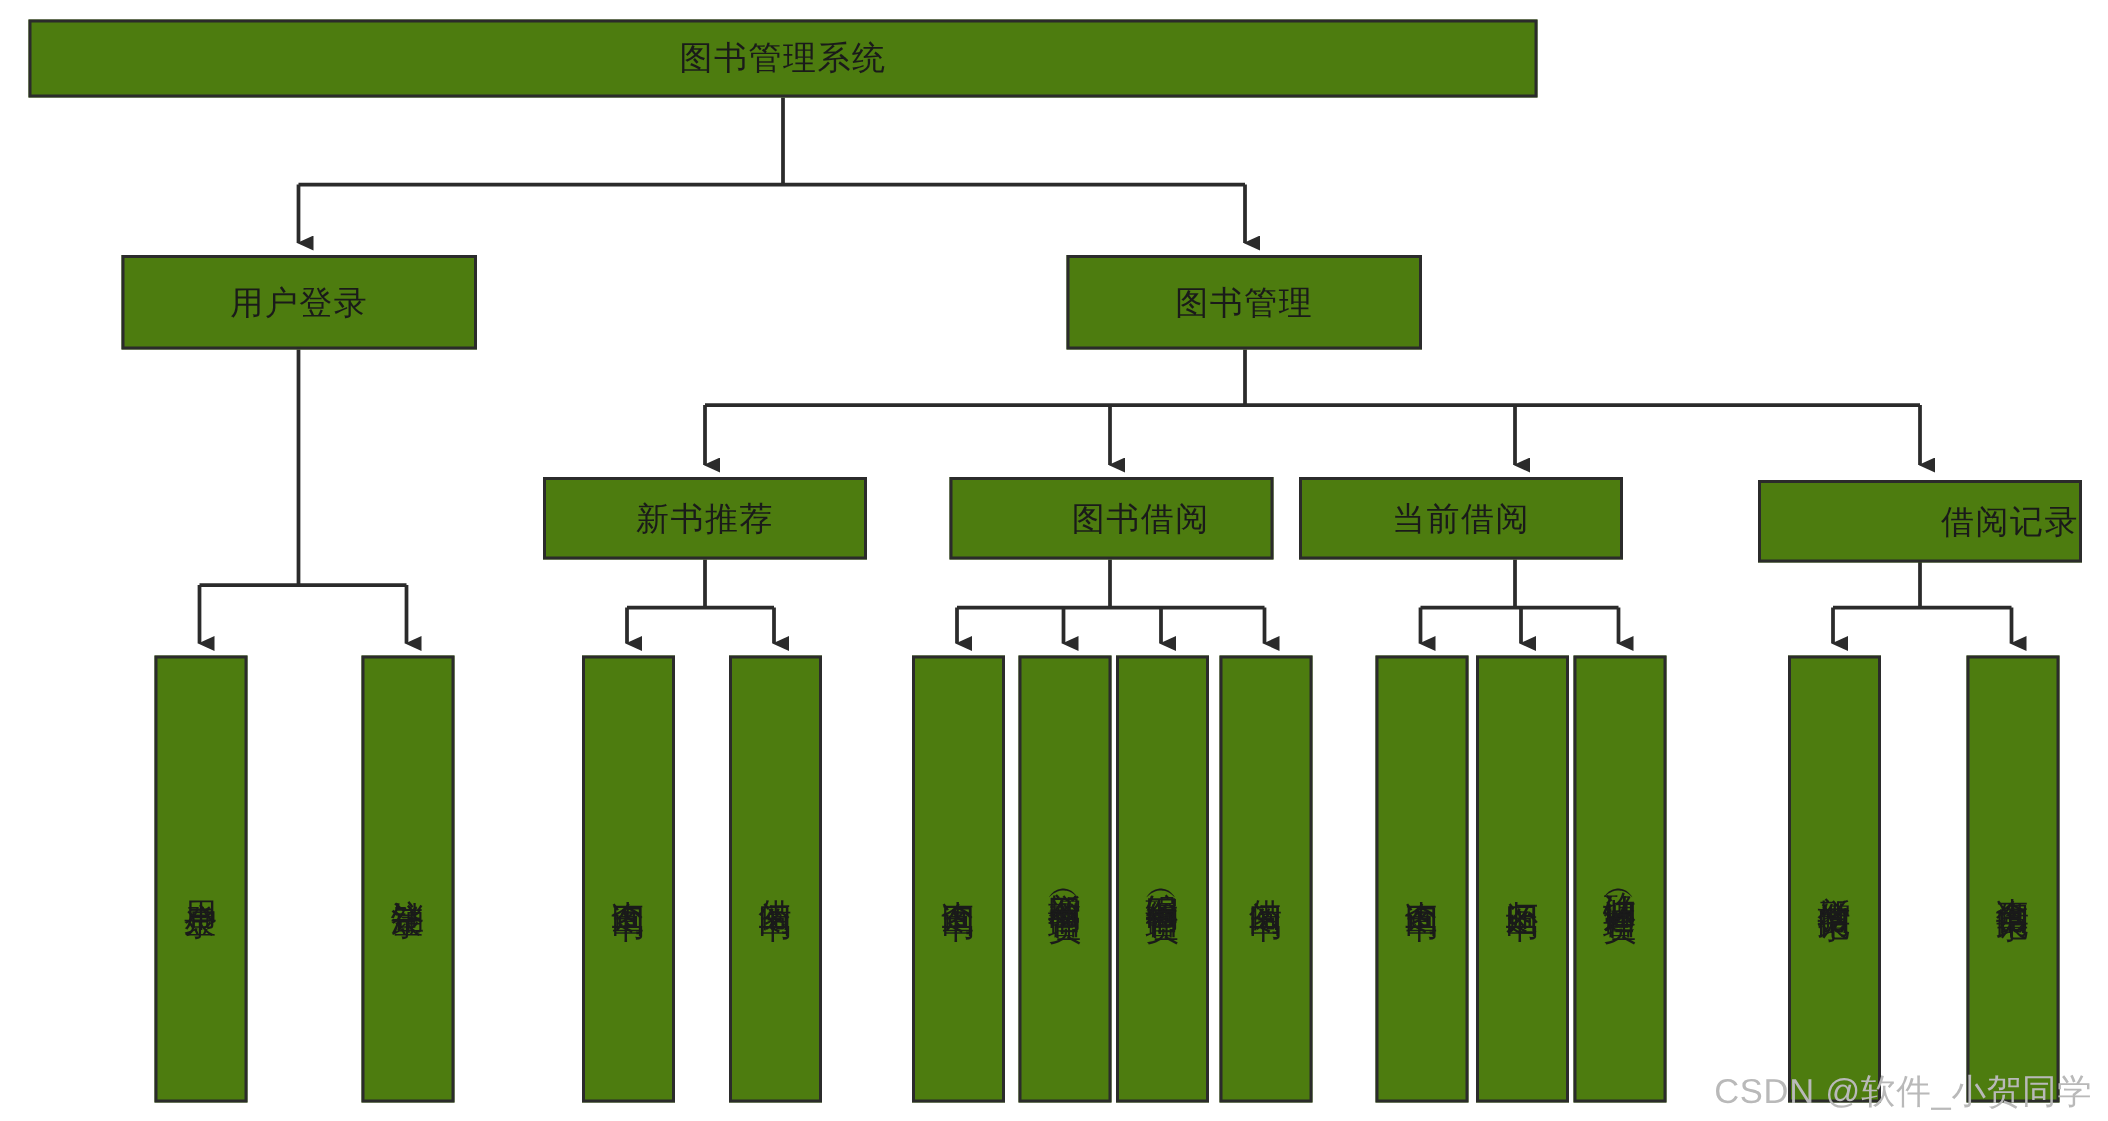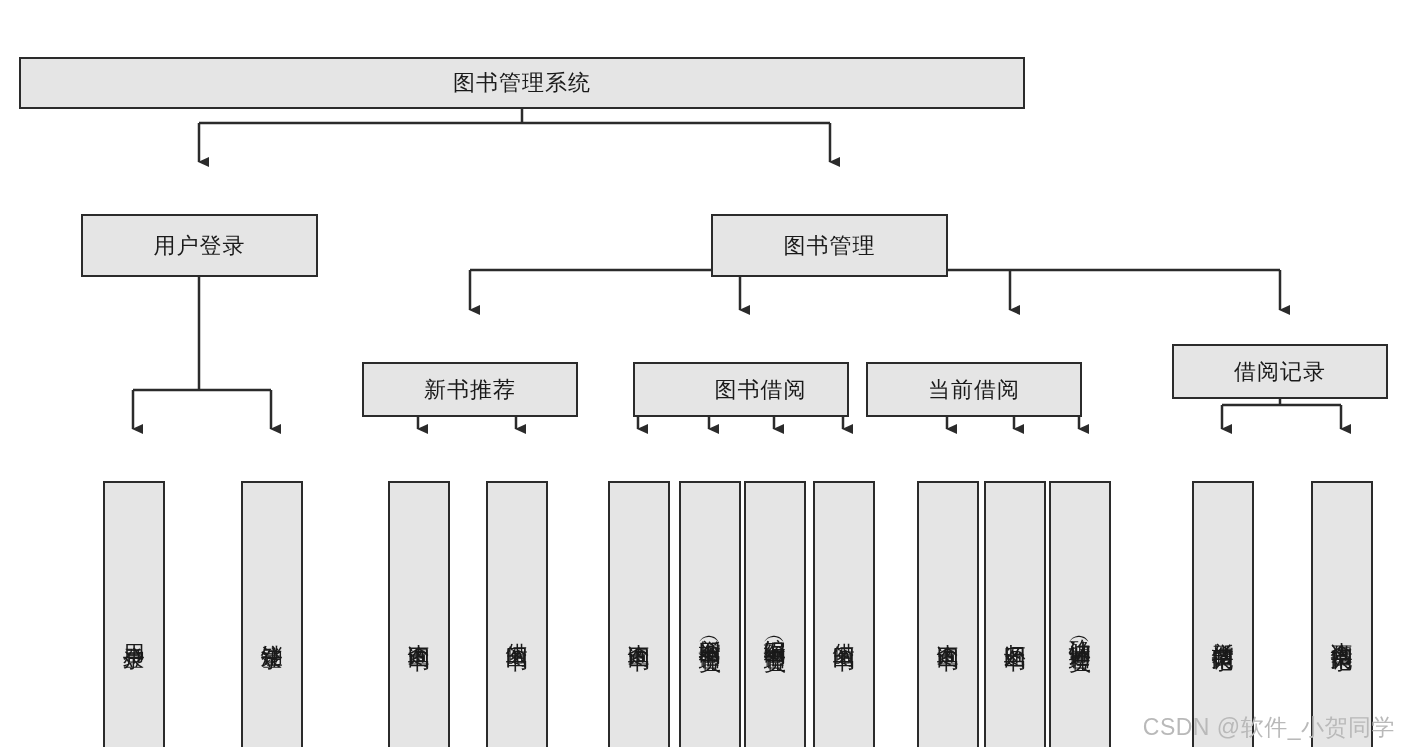--- a/index.html
+++ b/index.html
@@ -2,22 +2,22 @@
 <html><head>
 <meta charset="utf-8">
 <style>
   html,body{margin:0;padding:0;background:#ffffff;}
   body{width:1405px;height:747px;overflow:hidden;
        font-family:"Liberation Sans","DejaVu Sans",sans-serif;}
   #stage{position:relative;width:1405px;height:747px;background:#fff;}
   svg#edges{position:absolute;left:0;top:0;width:1405px;height:747px;pointer-events:none;}
 
   .node{position:absolute;box-sizing:border-box;border:2.5px solid #2b2b2b;
-        background:#e5e5e5;display:flex;align-items:center;justify-content:center;
-        color:#1a1a1a;margin-top:44px;}
+        background:#4d7c0f;display:flex;align-items:center;justify-content:center;
+        color:#1a1a1a;}
   .node.h{font-size:22px;letter-spacing:1px;}
   .node.leaf{font-size:22px;letter-spacing:1px;}
   .vtext{writing-mode:vertical-rl;text-orientation:upright;
          line-height:1.06;letter-spacing:2px;white-space:pre;
          display:block;text-align:center;}
   .watermark{position:absolute;right:10px;bottom:4px;font-size:23px;
              color:#b9b9b9;letter-spacing:.5px;white-space:nowrap;}
 </style>
 </head>
 <body>
@@ -88,21 +88,21 @@
 
   <div class="node h" style="left:362px;top:318px;width:216px;height:55px;">
     <span>新书推荐</span>
   </div>
   <div class="node h" style="left:633px;top:318px;width:216px;height:55px;padding-left:39px;">
     <span>图书借阅</span>
   </div>
   <div class="node h" style="left:866px;top:318px;width:216px;height:55px;">
     <span>当前借阅</span>
   </div>
-  <div class="node h" style="left:1172px;top:300px;width:216px;height:55px;">
+  <div class="node h" style="left:1172px;top:320px;width:216px;height:55px;justify-content:flex-end;">
     <span>借阅记录</span>
   </div>
 
   <div class="node leaf" style="left:103px;top:437px;width:62px;height:298px;">
     <span class="vtext">用户登录</span>
   </div>
   <div class="node leaf" style="left:241px;top:437px;width:62px;height:298px;">
     <span class="vtext">注销登录</span>
   </div>
 

